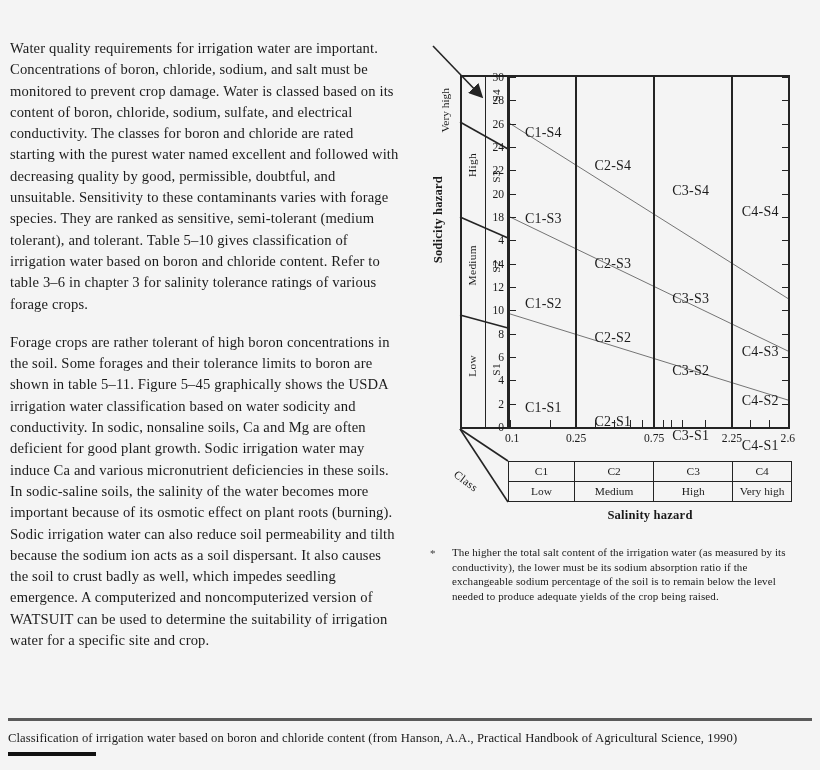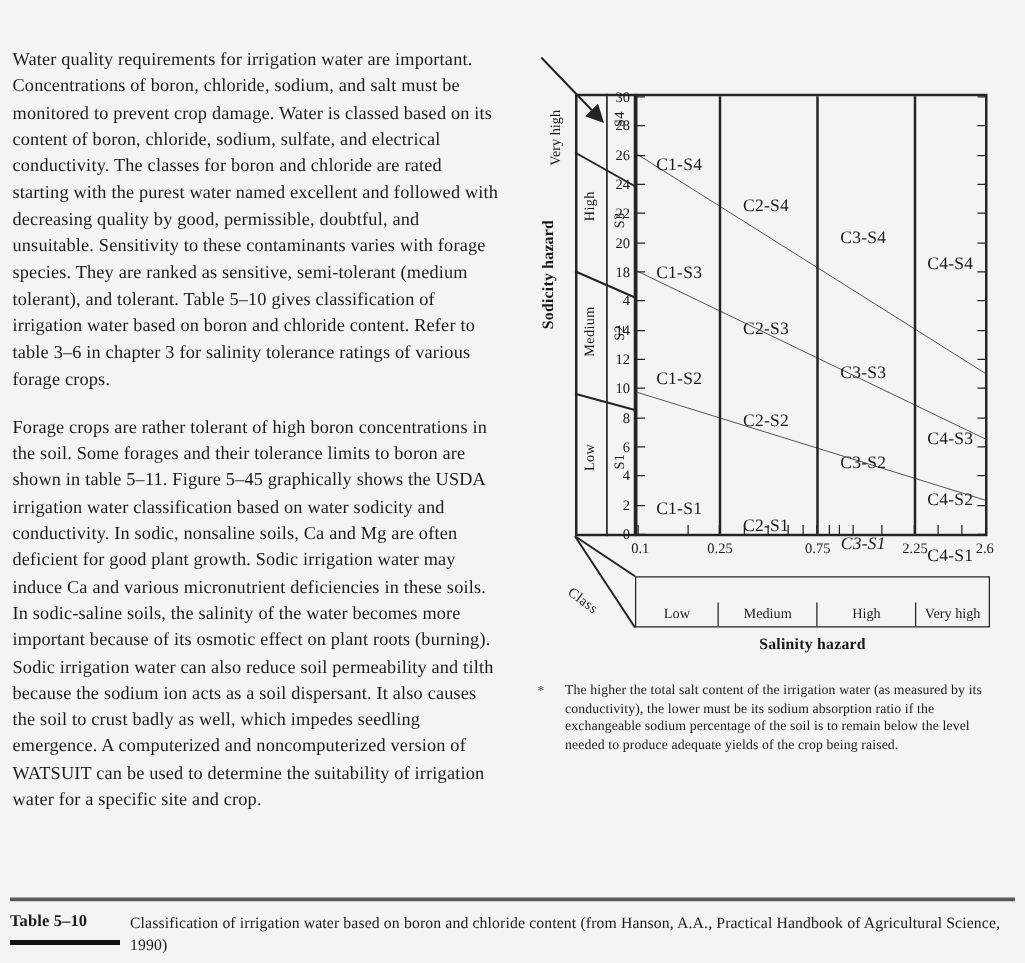--- a/index.html
+++ b/index.html
@@ -187,21 +187,21 @@
       <div class="rlabel" style="left:65%;top:54%;">C3-S3</div>
       <div class="rlabel" style="left:90%;top:69%;">C4-S3</div>
 
       <div class="rlabel" style="left:12%;top:55.5%;">C1-S2</div>
       <div class="rlabel" style="left:37%;top:65%;">C2-S2</div>
       <div class="rlabel" style="left:65%;top:74.5%;">C3-S2</div>
       <div class="rlabel" style="left:90%;top:83%;">C4-S2</div>
 
       <div class="rlabel" style="left:12%;top:85%;">C1-S1</div>
       <div class="rlabel" style="left:37%;top:89%;">C2-S1</div>
-      <div class="rlabel" style="left:65%;top:93%;font-style:italic;">C3-S1</div>
+      <div class="rlabel" style="left:65%;top:93%;">C3-S1</div>
       <div class="rlabel" style="left:90%;top:96%;">C4-S1</div>
 
       <div class="ytick" style="top:100%;">
           <span class="ynum">0</span>
         </div>
       <div class="ytick r" style="top:100%;"></div>
       <div class="ytick" style="top:93.33%;">
           <span class="ynum">2</span>
         </div>
       <div class="ytick r" style="top:93.33%;"></div>
@@ -285,20 +285,26 @@
         </div>
       <div class="xtick" style="left:86.5%;"></div>
       <div class="xtick" style="left:93%;"></div>
       <div class="xtick" style="left:100%;">
           <span class="xnum last">2.6</span>
         </div>
     </div>
 
 
     <div class="ctable">
+      <div class="crow top">
+        <div class="ccell" style="left:0;width:23.4%;">C1</div>
+        <div class="ccell" style="left:23.4%;width:28.1%;">C2</div>
+        <div class="ccell" style="left:51.5%;width:28%;">C3</div>
+        <div class="ccell last" style="left:79.5%;width:20.5%;">C4</div>
+      </div>
       <div class="crow bot">
         <div class="ccell" style="left:0;width:23.4%;">Low</div>
         <div class="ccell" style="left:23.4%;width:28.1%;">Medium</div>
         <div class="ccell" style="left:51.5%;width:28%;">High</div>
         <div class="ccell last" style="left:79.5%;width:20.5%;">Very high</div>
       </div>
     </div>
 
     <svg class="arrowsvg">
       <line x1="35" y1="393" x2="83" y2="425" stroke="#242424" stroke-width="1.6"></line>
@@ -309,18 +315,17 @@
     <div class="salinity-title">Salinity hazard</div>
   </div>
 
   <div class="footnote">
     <div class="fn-mark">*</div>
     <div class="fn-text">The higher the total salt content of the irrigation water (as measured by its conductivity), the lower must be its sodium absorption ratio if the exchangeable sodium percentage of the soil is to remain below the level needed to produce adequate yields of the crop being raised.</div>
   </div>
 
   <div class="rule-top"></div>
   <div class="cap">
-    <div class="cap-label">Table 5–10</div>
     <div class="cap-text">Classification of irrigation water based on boron and chloride content (from Hanson, A.A., Practical Handbook of Agricultural Science, 1990)</div>
   </div>
   <div class="cap-rule"></div>
 
 </div>
 
 </body></html>

